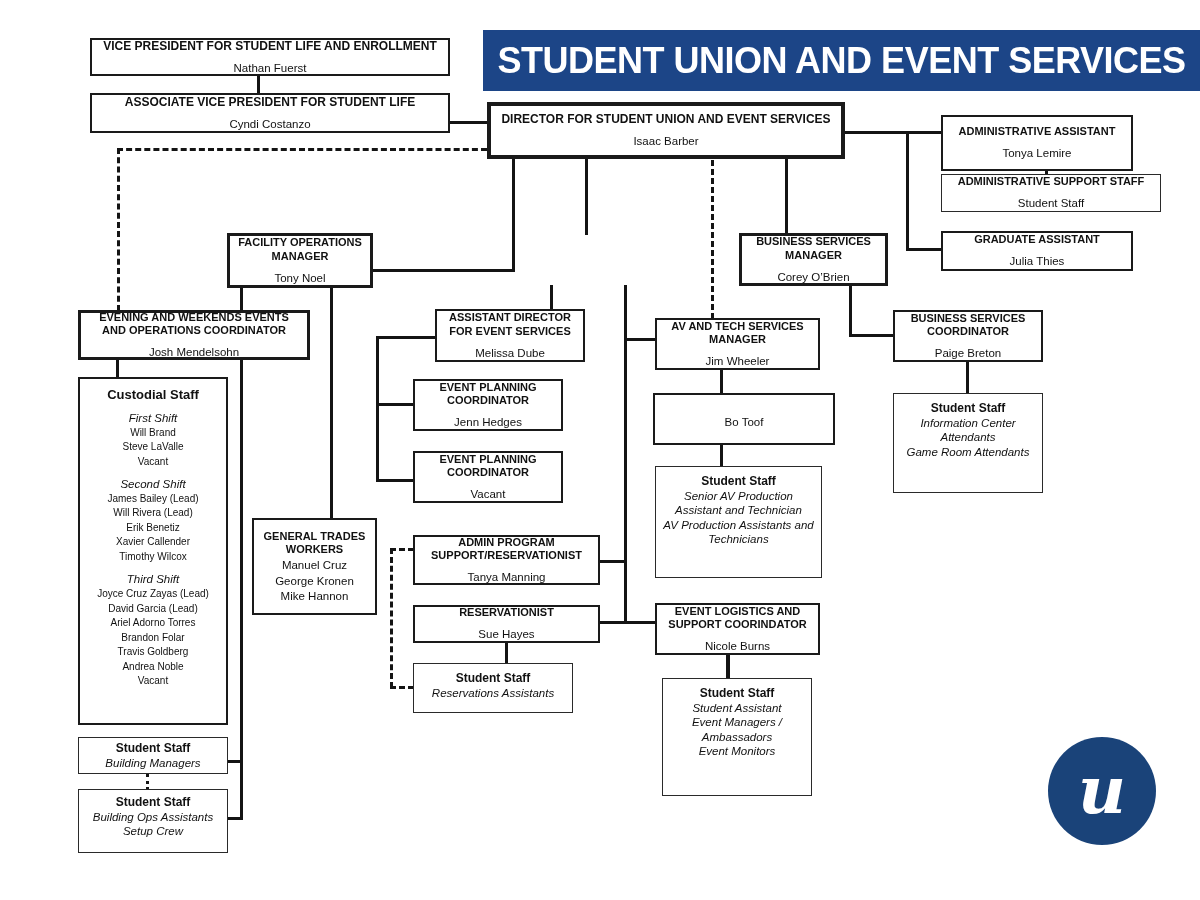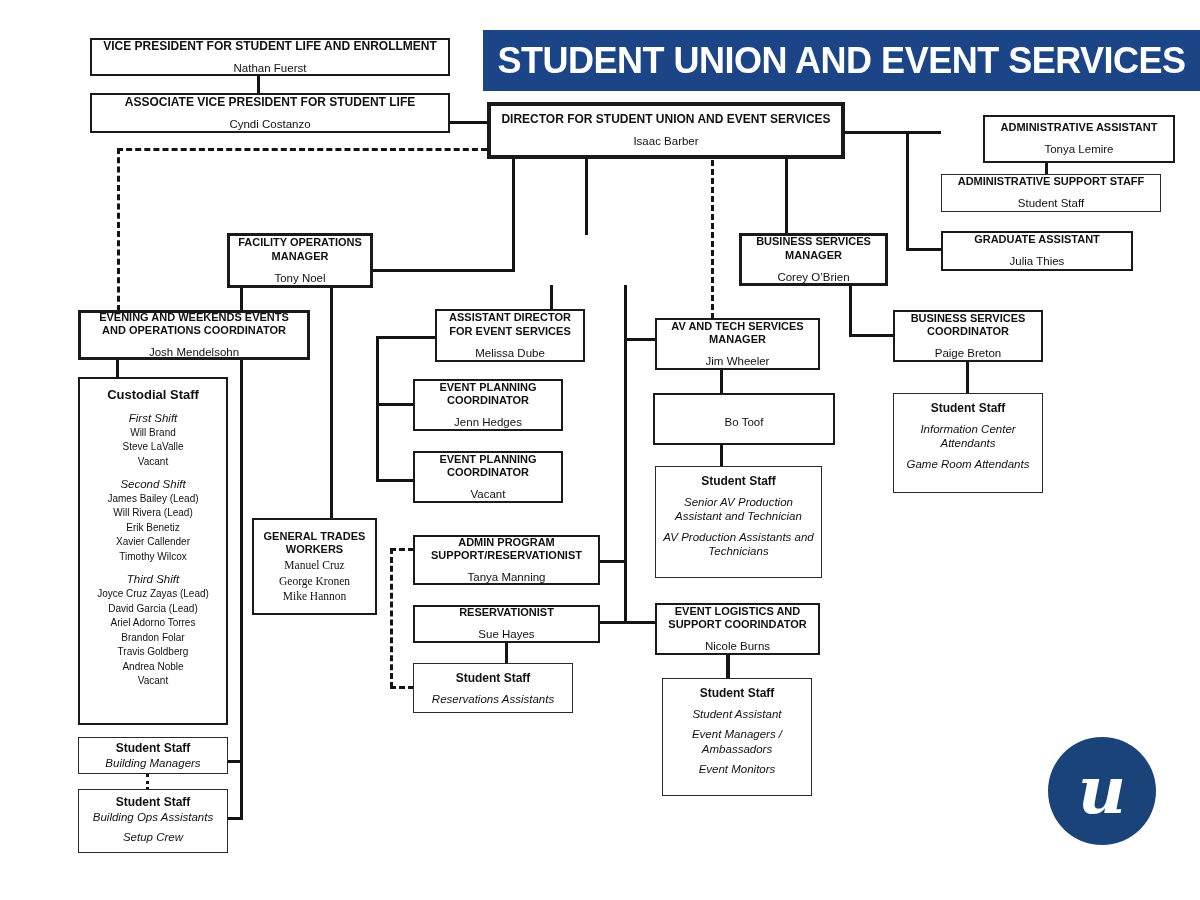--- a/index.html
+++ b/index.html
@@ -8,35 +8,35 @@
   .box{position:absolute;box-sizing:border-box;background:#fff;border:2px solid #1a1a1a;
        display:flex;flex-direction:column;align-items:center;justify-content:center;
        text-align:center;z-index:2;}
   .med{border-width:3px;}
   .thick{border-width:4px;}
   .thin{border-width:1.5px;border-color:#2a2a2a;}
   .t{font-weight:bold;font-size:11px;line-height:1.25;padding:0 6px;}
   .big .t{font-size:12px;}
   .n{font-size:11.5px;line-height:1.25;margin-top:7px;padding:0 4px;}
   .nw{max-width:100px;}
-  .r{font-style:italic;font-size:11.5px;line-height:1.25;margin-top:6px;padding:0 6px;}
+  .r{font-style:italic;font-size:11.5px;line-height:1.25;padding:0 6px;}
   .banner{position:absolute;display:flex;align-items:center;justify-content:center;
           color:#fff;font-weight:bold;font-size:36px;letter-spacing:-0.5px;z-index:2;white-space:nowrap;}
   .line{position:absolute;background:#141414;z-index:1;}
   .dash-h{position:absolute;border-top:3px dashed #141414;z-index:1;}
   .dash-v{position:absolute;border-left:3px dashed #141414;z-index:1;}
   .dot-v{position:absolute;border-left:3px dotted #141414;z-index:1;}
   
   .cust{justify-content:flex-start;padding-top:8px;}
   .cust .ct{font-size:13px;font-weight:bold;line-height:1.2;}
   .sl{font-style:italic;font-size:11.5px;margin-top:8px;line-height:1.3;}
   .sn{font-size:10px;line-height:1.45;}
   .staff{justify-content:flex-start;padding-top:7px;}
   .staff .t{font-size:12px;}
-  .gt .n{margin-top:1px;font-family:Liberation Serif, serif;}
+  .gt .n{margin-top:1px;}
   .logo{position:absolute;z-index:2;}
 </style>
 </head>
 <body>
 
 <div id="canvas">
 
   <div class="line" style="left:257px;top:75px;width:3px;height:20px"></div>
   <div class="line" style="left:450px;top:121px;width:37px;height:3px"></div>
   <div class="line" style="left:845px;top:131px;width:96px;height:3px"></div>
@@ -91,21 +91,21 @@
   <div class="box big" style="left:90px;top:93px;width:360px;height:40px">
     <div class="t">ASSOCIATE VICE PRESIDENT FOR STUDENT LIFE</div>
     <div class="n">Cyndi Costanzo</div>
   </div>
 
   <div class="box big thick" style="left:487px;top:102px;width:358px;height:57px">
     <div class="t">DIRECTOR FOR STUDENT UNION AND EVENT SERVICES</div>
     <div class="n">Isaac Barber</div>
   </div>
 
-  <div class="box" style="left:983px;top:115px;width:192px;height:48px">
+  <div class="box" style="left:941px;top:115px;width:192px;height:56px">
     <div class="t">ADMINISTRATIVE ASSISTANT</div>
     <div class="n">Tonya Lemire</div>
   </div>
 
   <div class="box thin" style="left:941px;top:174px;width:220px;height:38px">
     <div class="t">ADMINISTRATIVE SUPPORT STAFF</div>
     <div class="n">Student Staff</div>
   </div>
 
   <div class="box" style="left:941px;top:231px;width:192px;height:40px">

